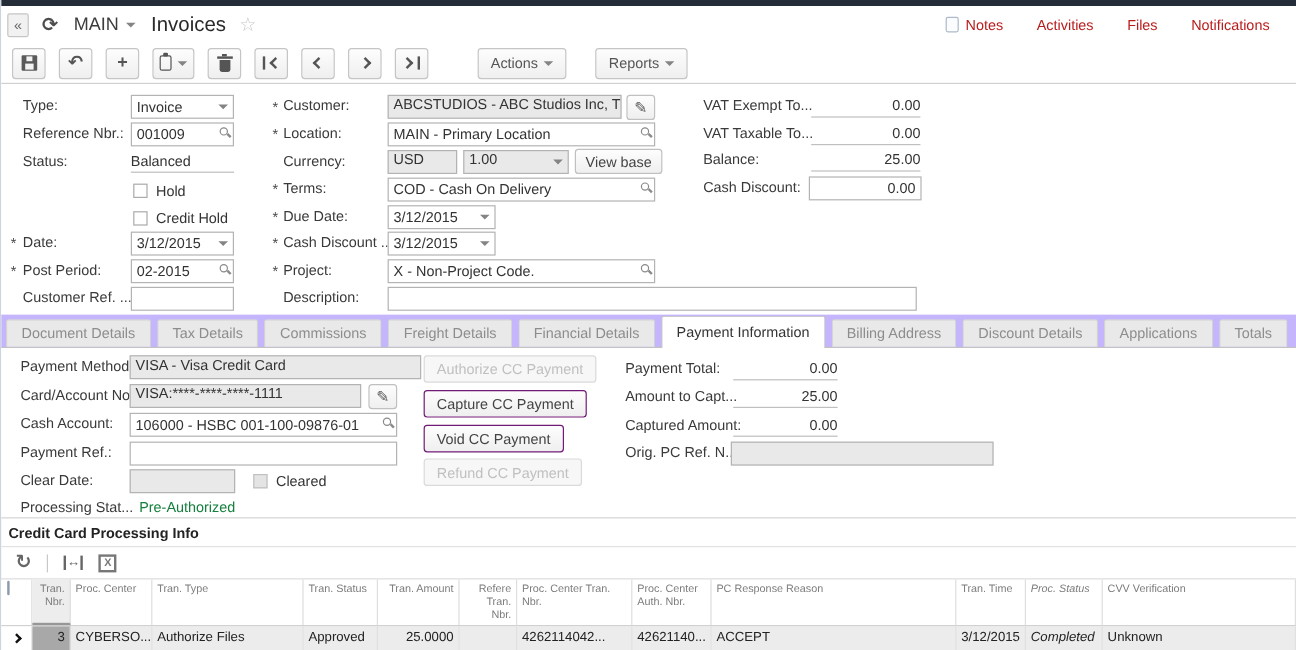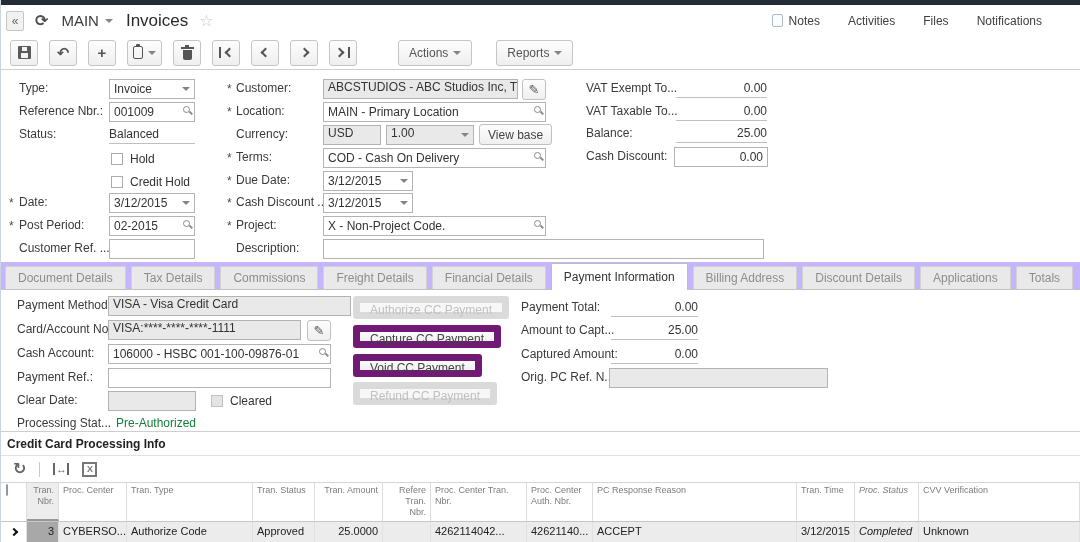--- a/index.html
+++ b/index.html
@@ -11,21 +11,21 @@
 
   
   .titlebar { height:31px; display:flex; align-items:center; padding-left:5px; background:#fff; }
   .btn-collapse { width:18px; height:20px; border:1px solid #c5c5c5; background:#f1f1f1; border-radius:2px; color:#666;
                   font-size:12px; line-height:18px; text-align:center; margin-right:11px; cursor:pointer; }
   .icon-refresh { font-size:16px; font-weight:bold; color:#4d4d4d; margin-right:13px; cursor:pointer; }
   .branch { font-size:15px; color:#3c3c3c; display:flex; align-items:center; gap:6px; cursor:pointer; }
   .caret { width:0; height:0; border-left:4px solid transparent; border-right:4px solid transparent; border-top:4px solid #848484; }
   .page-title { font-size:17px; color:#2a2a2a; margin-left:13px; }
   .icon-star { font-size:16px; color:#c8c8c8; margin-left:11px; cursor:pointer; }
-  .tb-links { margin-left:auto; display:flex; align-items:center; gap:28px; margin-right:38px; color:#404040; }
+  .tb-links { margin-left:auto; display:flex; align-items:center; gap:28px; margin-right:22px; color:#b91c1c; }
   .tb-link { display:flex; align-items:center; gap:6px; cursor:pointer; }
   .icon-note { width:11px; height:13px; border:1px solid #aeb9ca; border-radius:2px; background:#fbfcfe; }
 
   
   .toolbar { height:34px; display:flex; align-items:center; padding-left:9px; gap:11px; background:#fff; border-bottom:1px solid #d0d0d0; }
   .tbtn { height:26px; min-width:28px; display:flex; align-items:center; justify-content:center; gap:5px; padding:0 5px;
           background:linear-gradient(#fdfdfd,#efefef); border:1px solid #c5c5c5; border-radius:3px; color:#555; cursor:pointer; }
   .tbtn.txt { padding:0 10px; color:#555; }
   .tbtn .glyph { font-size:15px; font-weight:bold; color:#555; line-height:1; }
   .ml30 { margin-left:30px; } .ml13 { margin-left:13px; }
@@ -68,21 +68,21 @@
 
   
   .tabbar { height:28px; display:flex; align-items:flex-end; gap:5px; padding-left:4px; background:#c4b5fd; border-bottom:1px solid #c2c2c2; }
   .tab { height:23px; line-height:23px; padding:0 12px; background:#e9e9e9; border:1px solid #d2d2d2; border-bottom:none;
          color:#8d8d8d; border-radius:2px 2px 0 0; cursor:pointer; white-space:nowrap; }
   .tab.active { height:27px; line-height:27px; background:#fff; color:#333; border-color:#bdbdbd; margin-bottom:-1px; }
 
   
   .paycontent { position:relative; height:141px; background:#fff; }
   .ccbtn { position:absolute; left:352px; height:23px; padding:0 10px; font:inherit; color:#444; cursor:pointer;
-           background:linear-gradient(#fdfdfd,#efefef); border:7px solid #701a75; border-radius:3px; }
+           background:linear-gradient(#fdfdfd,#efefef); border:1px solid #701a75; border-radius:3px; }
   .ccbtn:disabled { color:#c0c0c0; border-color:#dadada; background:#f7f7f7; cursor:default; }
 
   
   .cc-title { height:25px; line-height:25px; border-top:1px solid #cfcfcf; border-bottom:1px solid #e2e2e2;
               font-weight:bold; padding-left:6px; color:#222; }
   .gridbar { height:27px; display:flex; align-items:center; gap:13px; padding-left:12px; border-bottom:1px solid #d5d5d5; }
   .gico { color:#666; font-size:16px; font-weight:bold; cursor:pointer; line-height:1; }
   .gsep { width:1px; height:15px; background:#c8c8c8; }
   .icon-fit { width:16px; height:12px; border-left:2px solid #666; border-right:2px solid #666; display:flex; align-items:center;
               justify-content:center; font-size:11px; color:#666; font-weight:bold; cursor:pointer; }
@@ -394,21 +394,21 @@
     <div class="gh c11">Proc. Status</div>
     <div class="gh c12">CVV Verification</div>
   </div>
 
   <div class="grow">
     <div class="gc c0 marker">
         <span class="rowchev"></span>
       </div>
     <div class="gc c1 r selcell">3</div>
     <div class="gc c2">CYBERSO...</div>
-    <div class="gc c3">Authorize Code</div>
+    <div class="gc c3">Authorize Files</div>
     <div class="gc c4">Approved</div>
     <div class="gc c5 r">25.0000</div>
     <div class="gc c6 r"></div>
     <div class="gc c7">4262114042...</div>
     <div class="gc c8">42621140...</div>
     <div class="gc c9">ACCEPT</div>
     <div class="gc c10">3/12/2015</div>
     <div class="gc c11">Completed</div>
     <div class="gc c12">Unknown</div>
   </div>

